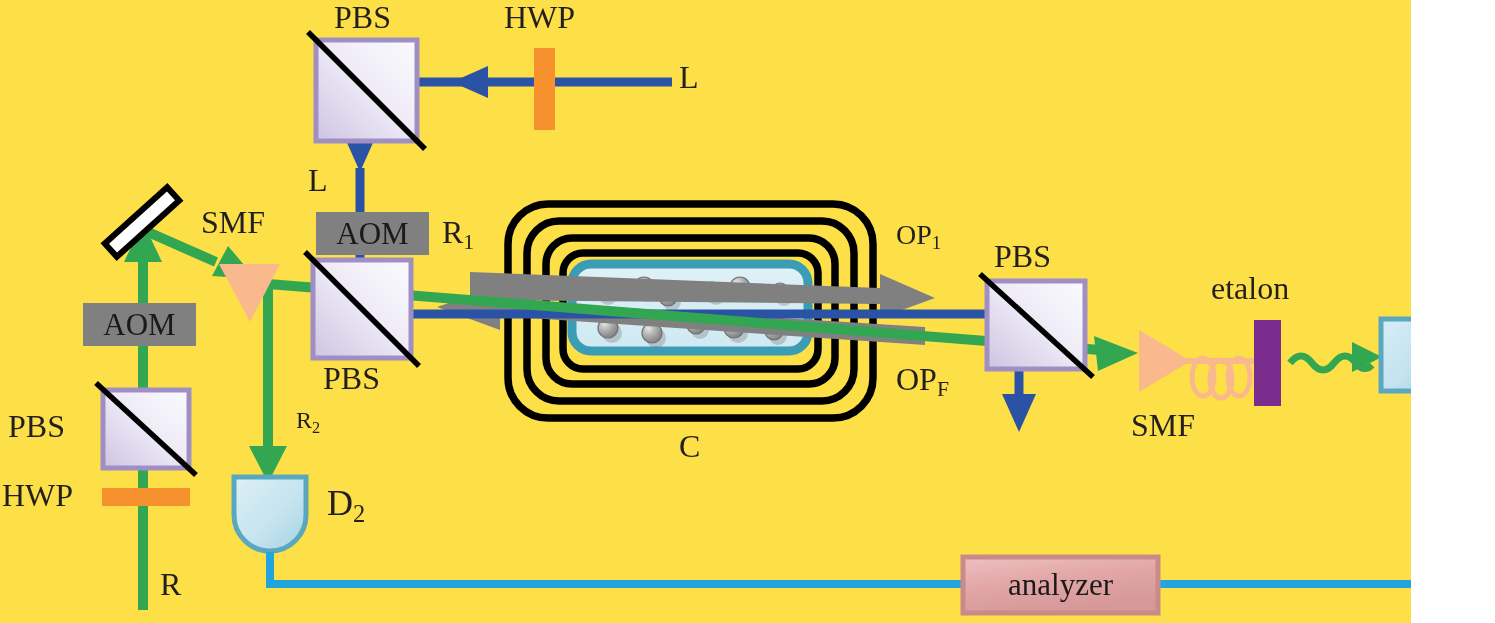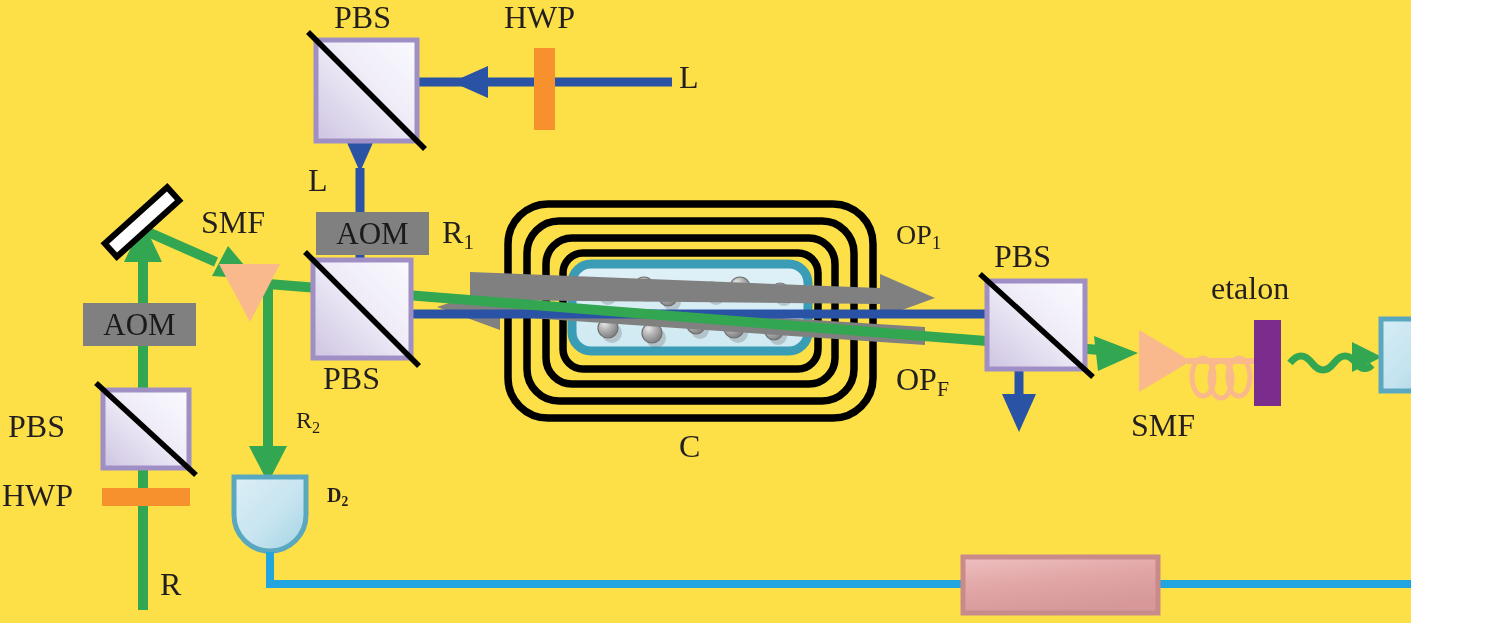--- a/index.html
+++ b/index.html
@@ -248,18 +248,19 @@
   <div class="lbl" style="left:994px;top:240px;font-size:32px;">PBS</div>
 
   <div class="lbl" style="left:1211px;top:272px;font-size:32px;">etalon</div>
 
   <div class="lbl" style="left:1131px;top:409px;font-size:32px;">SMF</div>
 
   <div class="lbl" style="left:1399px;top:414px;font-size:24px;margin-left:46px;">
     <span>D</span><sub>1</sub>
   </div>
 
-  <div class="lbl" style="left:327px;top:485px;font-size:20px;font-weight:bold;">
+  <div class="lbl" style="left:327px;top:485px;font-size:36px;">
     <span>D</span><sub>2</sub>
   </div>
 
+  <div class="boxtxt" style="left:963px;top:557px;width:195px;height:56px;font-size:31px;">analyzer</div>
 
 </div>
 
 </body></html>

